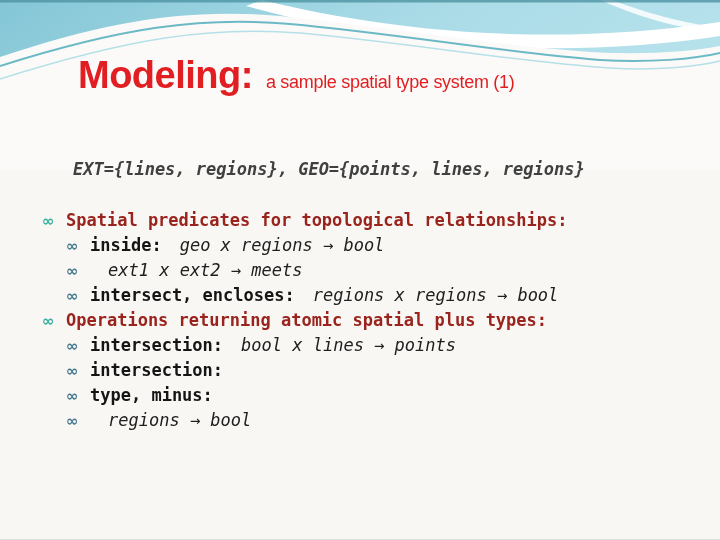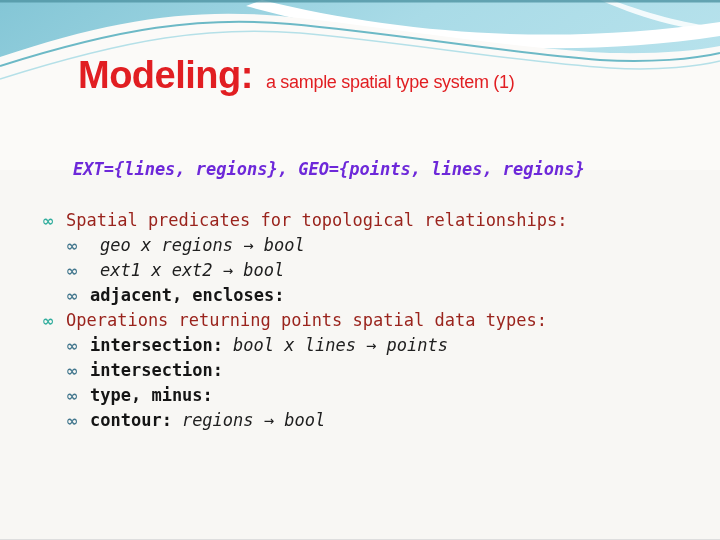--- a/index.html
+++ b/index.html
@@ -56,21 +56,21 @@
     width: 720px;
     font-family: "DejaVu Sans Mono", monospace;
     font-size: 17px;
     color: #1d1d1d;
   }
   .intro-line {
     margin: 0 16px 27px 73px;
     line-height: 24px;
     font-weight: 700;
     font-style: italic;
-    color: #6d28d9;
+    color: #404040;
   }
   ul.bullets {
     list-style: none;
     margin: 0;
     padding: 0;
   }
   ul.bullets li {
     display: flex;
     align-items: baseline;
     line-height: 24px;
@@ -82,30 +82,30 @@
     font-weight: 700;
     font-size: 15px;
     width: 24px;
     flex: 0 0 24px;
     font-family: "DejaVu Sans", sans-serif;
   }
   .bullet.b1 { color: #33ae9e; }
   .bullet.b2 { color: #44788e; }
   .section-text {
     color: #9a241d;
-    font-weight: 400;
+    font-weight: 700;
   }
   .kw {
     color: #151515;
     font-weight: 700;
   }
   .sig {
     color: #202020;
     font-style: italic;
-    margin-left: 10px;
+    margin-left: 18px;
   }
 </style>
 </head>
 <body>
 
 <div class="slide">
 
   <svg class="wave-header" width="720" height="170" viewBox="0 0 720 170" preserveAspectRatio="none" aria-hidden="true">
     <defs>
       <linearGradient id="tg" x1="0" y1="0" x2="1" y2="0.35">
@@ -130,48 +130,49 @@
 
   <div class="body-block">
     <div class="intro-line">EXT={lines, regions}, GEO={points, lines, regions}</div>
     <ul class="bullets" id="bullet-list">
         <li class="l1">
           <span class="bullet b1">∞</span>
           <span class="section-text">Spatial predicates for topological relationships:</span>
         </li>
         <li class="l2">
           <span class="bullet b2">∞</span>
+          <span class="kw">inside:</span>
           <span class="sig">geo x regions → bool</span>
         </li>
         <li class="l2">
           <span class="bullet b2">∞</span>
-          <span class="sig">ext1 x ext2 → bool</span>
+          <span class="sig">ext1 x ext2 → meets</span>
         </li>
         <li class="l2">
           <span class="bullet b2">∞</span>
-          <span class="kw">adjacent, encloses:</span>
+          <span class="kw">intersect, encloses:</span>
+          <span class="sig">regions x regions → bool</span>
         </li>
         <li class="l1">
           <span class="bullet b1">∞</span>
-          <span class="section-text">Operations returning points spatial data types:</span>
+          <span class="section-text">Operations returning atomic spatial plus types:</span>
         </li>
         <li class="l2">
           <span class="bullet b2">∞</span>
           <span class="kw">intersection:</span>
           <span class="sig">bool x lines → points</span>
         </li>
         <li class="l2">
           <span class="bullet b2">∞</span>
           <span class="kw">intersection:</span>
         </li>
         <li class="l2">
           <span class="bullet b2">∞</span>
           <span class="kw">type, minus:</span>
         </li>
         <li class="l2">
           <span class="bullet b2">∞</span>
-          <span class="kw">contour:</span>
           <span class="sig">regions → bool</span>
         </li>
       </ul>
   </div>
 
 </div>
 
 </body></html>

